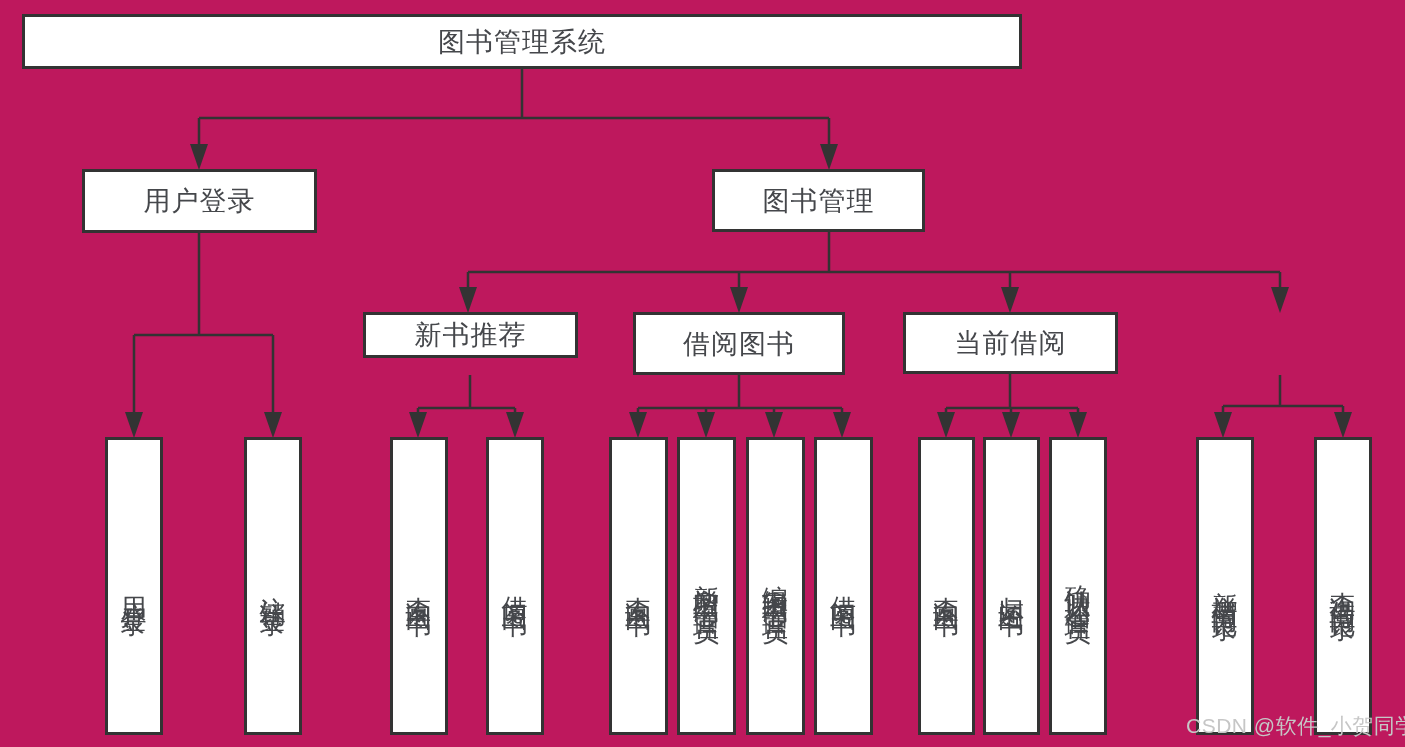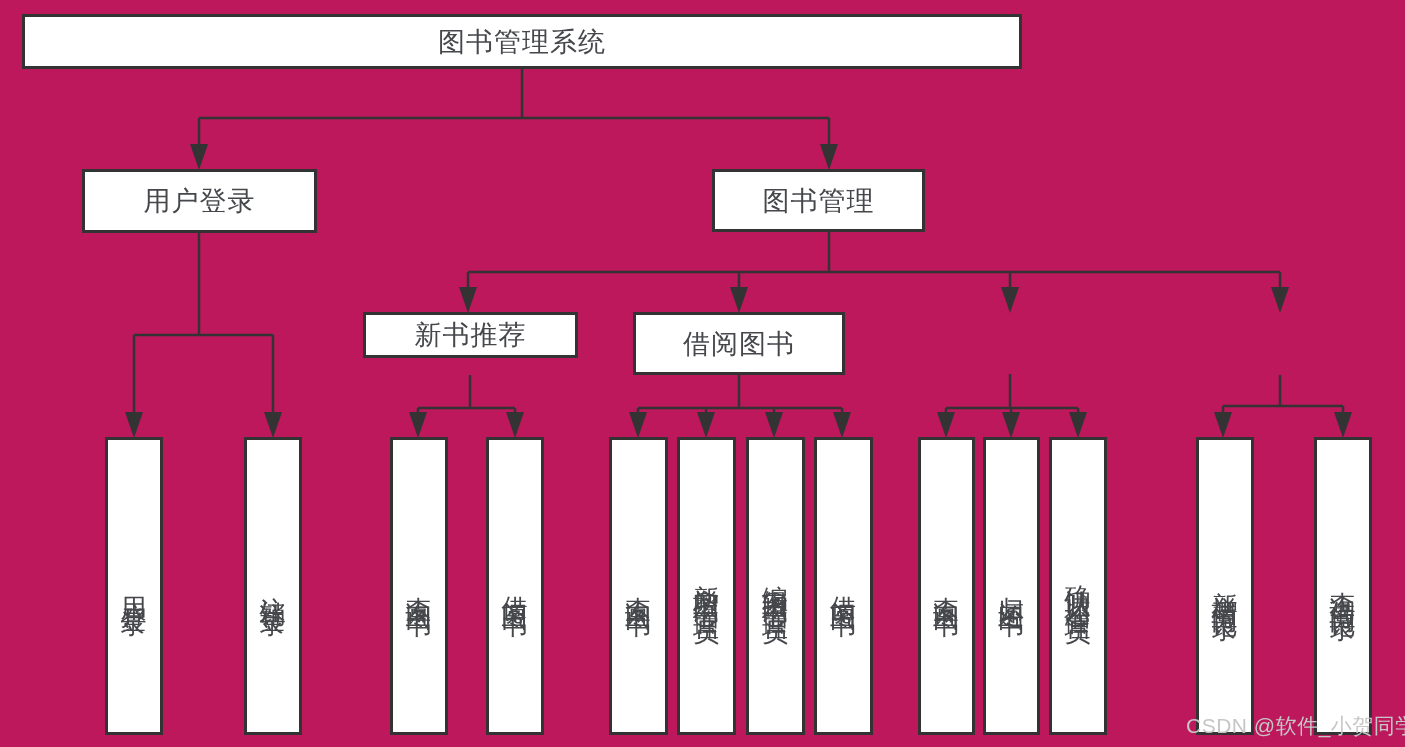--- a/index.html
+++ b/index.html
@@ -93,20 +93,23 @@
   <div class="box h" style="left:712px;top:169px;width:213px;height:63px">
     <span>图书管理</span>
   </div>
 
   <div class="box h" style="left:363px;top:312px;width:215px;height:46px">
     <span>新书推荐</span>
   </div>
   <div class="box h" style="left:633px;top:312px;width:212px;height:63px">
     <span>借阅图书</span>
   </div>
+  <div class="box h" style="left:903px;top:312px;width:215px;height:62px">
+    <span>当前借阅</span>
+  </div>
 
   <div class="box v" style="left:105px;top:437px;width:58px;height:298px">
     <span class="vtext">用户登录</span>
   </div>
   <div class="box v" style="left:244px;top:437px;width:58px;height:298px">
     <span class="vtext">注销登录</span>
   </div>
 
   <div class="box v" style="left:390px;top:437px;width:58px;height:298px">
     <span class="vtext">查询图书</span>

